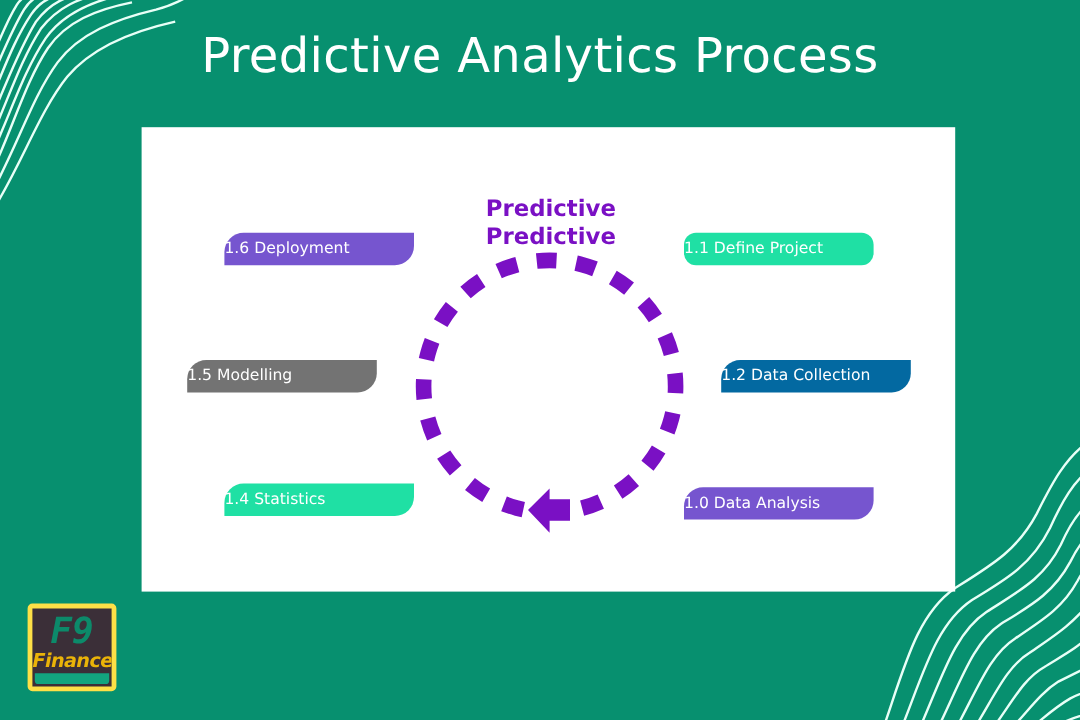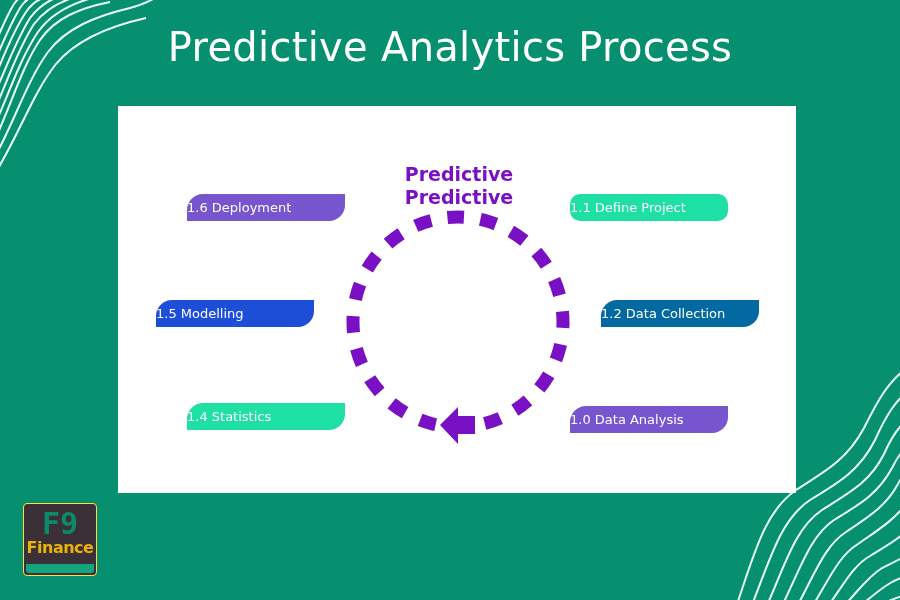--- a/index.html
+++ b/index.html
@@ -3,21 +3,21 @@
 <meta charset="utf-8">
 <style>
   html, body { margin:0; padding:0; }
   body { width:900px; height:600px; overflow:hidden; background:#07906f; position:relative; font-family:"Liberation Sans", sans-serif; }
   .waves { position:absolute; left:0; top:0; width:900px; height:600px; pointer-events:none; }
   .title { position:absolute; left:0; top:24px; width:900px; text-align:center; color:#ffffff; font-family:"DejaVu Sans", sans-serif; font-size:40px; font-weight:normal; letter-spacing:0.3px; }
   .card { position:absolute; left:118px; top:106px; width:678px; height:387px; background:#ffffff; }
   .center-label { position:absolute; left:380px; top:138px; width:158px; text-align:center; color:#7a10c4; font-family:"DejaVu Sans", sans-serif; font-weight:bold; font-size:19px; line-height:23px;margin-top:25px; }
   .step { position:absolute; width:158px; height:27px; border-radius:16px 0 16px 0; color:#ffffff; font-family:"DejaVu Sans", sans-serif; font-size:13px; display:flex; align-items:center; justify-content:flex-start; box-sizing:border-box; }
   .cycle { position:absolute; left:0; top:0; width:900px; height:600px; }
-  .logo { position:absolute; left:23px; top:503px; width:74px; height:73px; box-sizing:border-box; background:#3b2f38; border:1px solid #fde047; border-radius:4px; overflow:hidden; }
+  .logo { position:absolute; left:23px; top:503px; width:74px; height:73px; box-sizing:border-box; background:#3b2f38; border:4px solid #fde047; border-radius:4px; overflow:hidden;font-style:italic; }
   .logo-f9 { position:absolute; left:0; top:4px; width:100%; text-align:center; color:#0c8a6a; font-family:"DejaVu Sans Mono", monospace; font-size:30px; font-weight:bold; line-height:32px; }
   .logo-name { position:absolute; left:0; top:34px; width:100%; text-align:center; color:#eab308; font-family:"DejaVu Sans", sans-serif; font-weight:bold; font-size:16px; letter-spacing:-0.5px; }
   .logo-bar { position:absolute; left:2px; right:2px; bottom:2px; height:9px; background:#12a57f; border-radius:0 0 3px 3px; }
 </style>
 </head>
 <body>
 
 <svg class="waves" viewBox="0 0 900 600">
   <g fill="none" stroke="#e8fff7" stroke-width="2">
     <path d="M-10,150 C10,110 20,70 40,40 C55,18 80,8 110,2"></path>
@@ -64,21 +64,21 @@
 </div>
 <div class="step" style="left:601px; top:300px; background:#0369a1;">
   <span>1.2 Data Collection</span>
 </div>
 <div class="step" style="left:570px; top:406px; background:#7655cf;">
   <span>1.0 Data Analysis</span>
 </div>
 <div class="step" style="left:187px; top:403px; background:#1fe0a4;">
   <span>1.4 Statistics</span>
 </div>
-<div class="step" style="left:156px; top:300px; background:#1d4ed8;">
+<div class="step" style="left:156px; top:300px; background:#737373;">
   <span>1.5 Modelling</span>
 </div>
 <div class="step" style="left:187px; top:194px; background:#7655cf;">
   <span>1.6 Deployment</span>
 </div>
 
 <div class="logo">
   <div class="logo-f9">F9</div>
   <div class="logo-name">Finance</div>
   <div class="logo-bar"></div>

